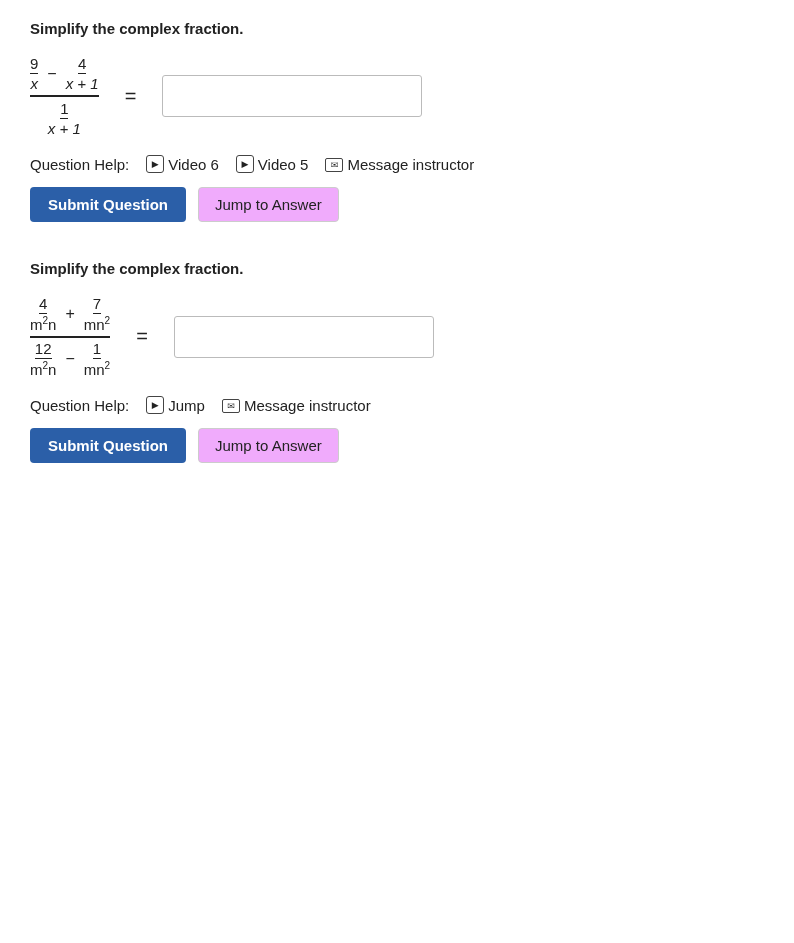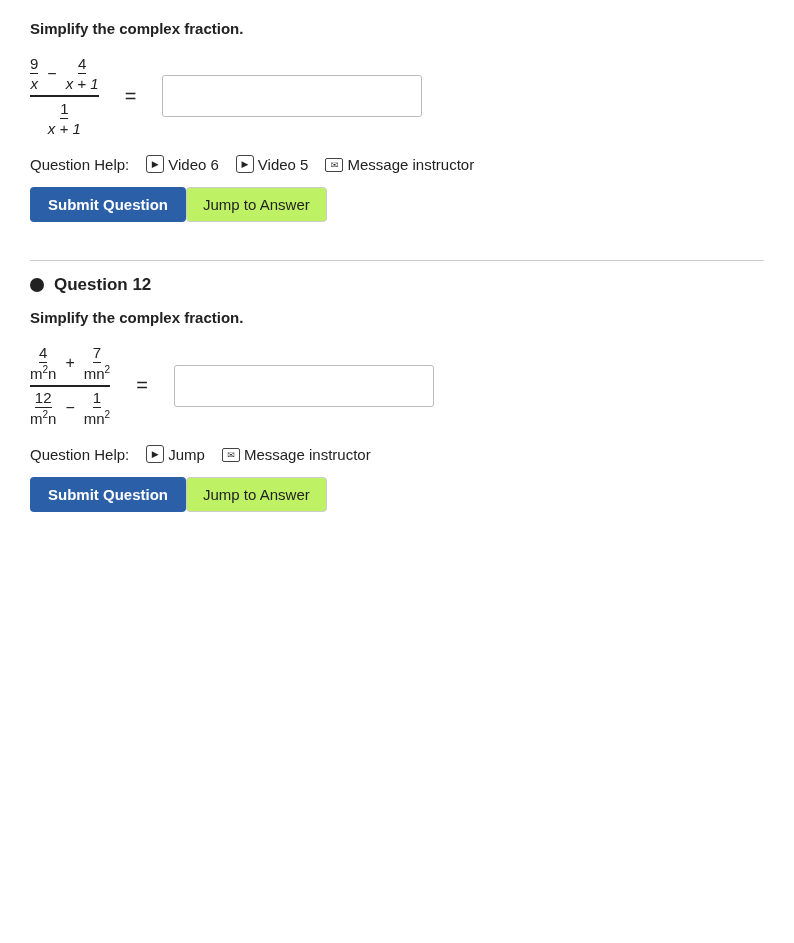--- a/index.html
+++ b/index.html
@@ -149,36 +149,37 @@
       align-items: center;
       justify-content: center;
       font-size: 9px;
       position: relative;
     }
 
     
     .buttons-row {
       display: flex;
       align-items: flex-end;
+      gap: 12px;
       margin-bottom: 10px;
     }
 
     .btn-submit {
       background: #2b5fa8;
       color: #fff;
       border: none;
       padding: 9px 18px;
       font-size: 15px;
       font-weight: bold;
       border-radius: 4px;
       cursor: pointer;
     }
 
     .btn-jump {
-      background: #bef264;
+      background: #f0abfc;
       color: #222;
       border: 1.5px solid #ccc;
       padding: 8px 16px;
       font-size: 15px;
       border-radius: 4px;
       cursor: pointer;
     }
 
     
     sup {
@@ -267,24 +268,20 @@
     </span>
   </div>
 
   <div class="buttons-row">
     <button class="btn-submit">Submit Question</button>
     <button class="btn-jump">Jump to Answer</button>
   </div>
 </div>
 
 <div class="question-block">
-  <div class="question-label">
-    <span class="question-bullet"></span>
-    <span>Question 12</span>
-  </div>
 
   <p class="simplify-instruction">Simplify the complex fraction.</p>
 
   <div class="complex-fraction-wrapper">
 
     <div class="q12-frac">
 
       <div class="q12-num-row">
         <span class="simple-frac">
           <span class="num">4</span>

